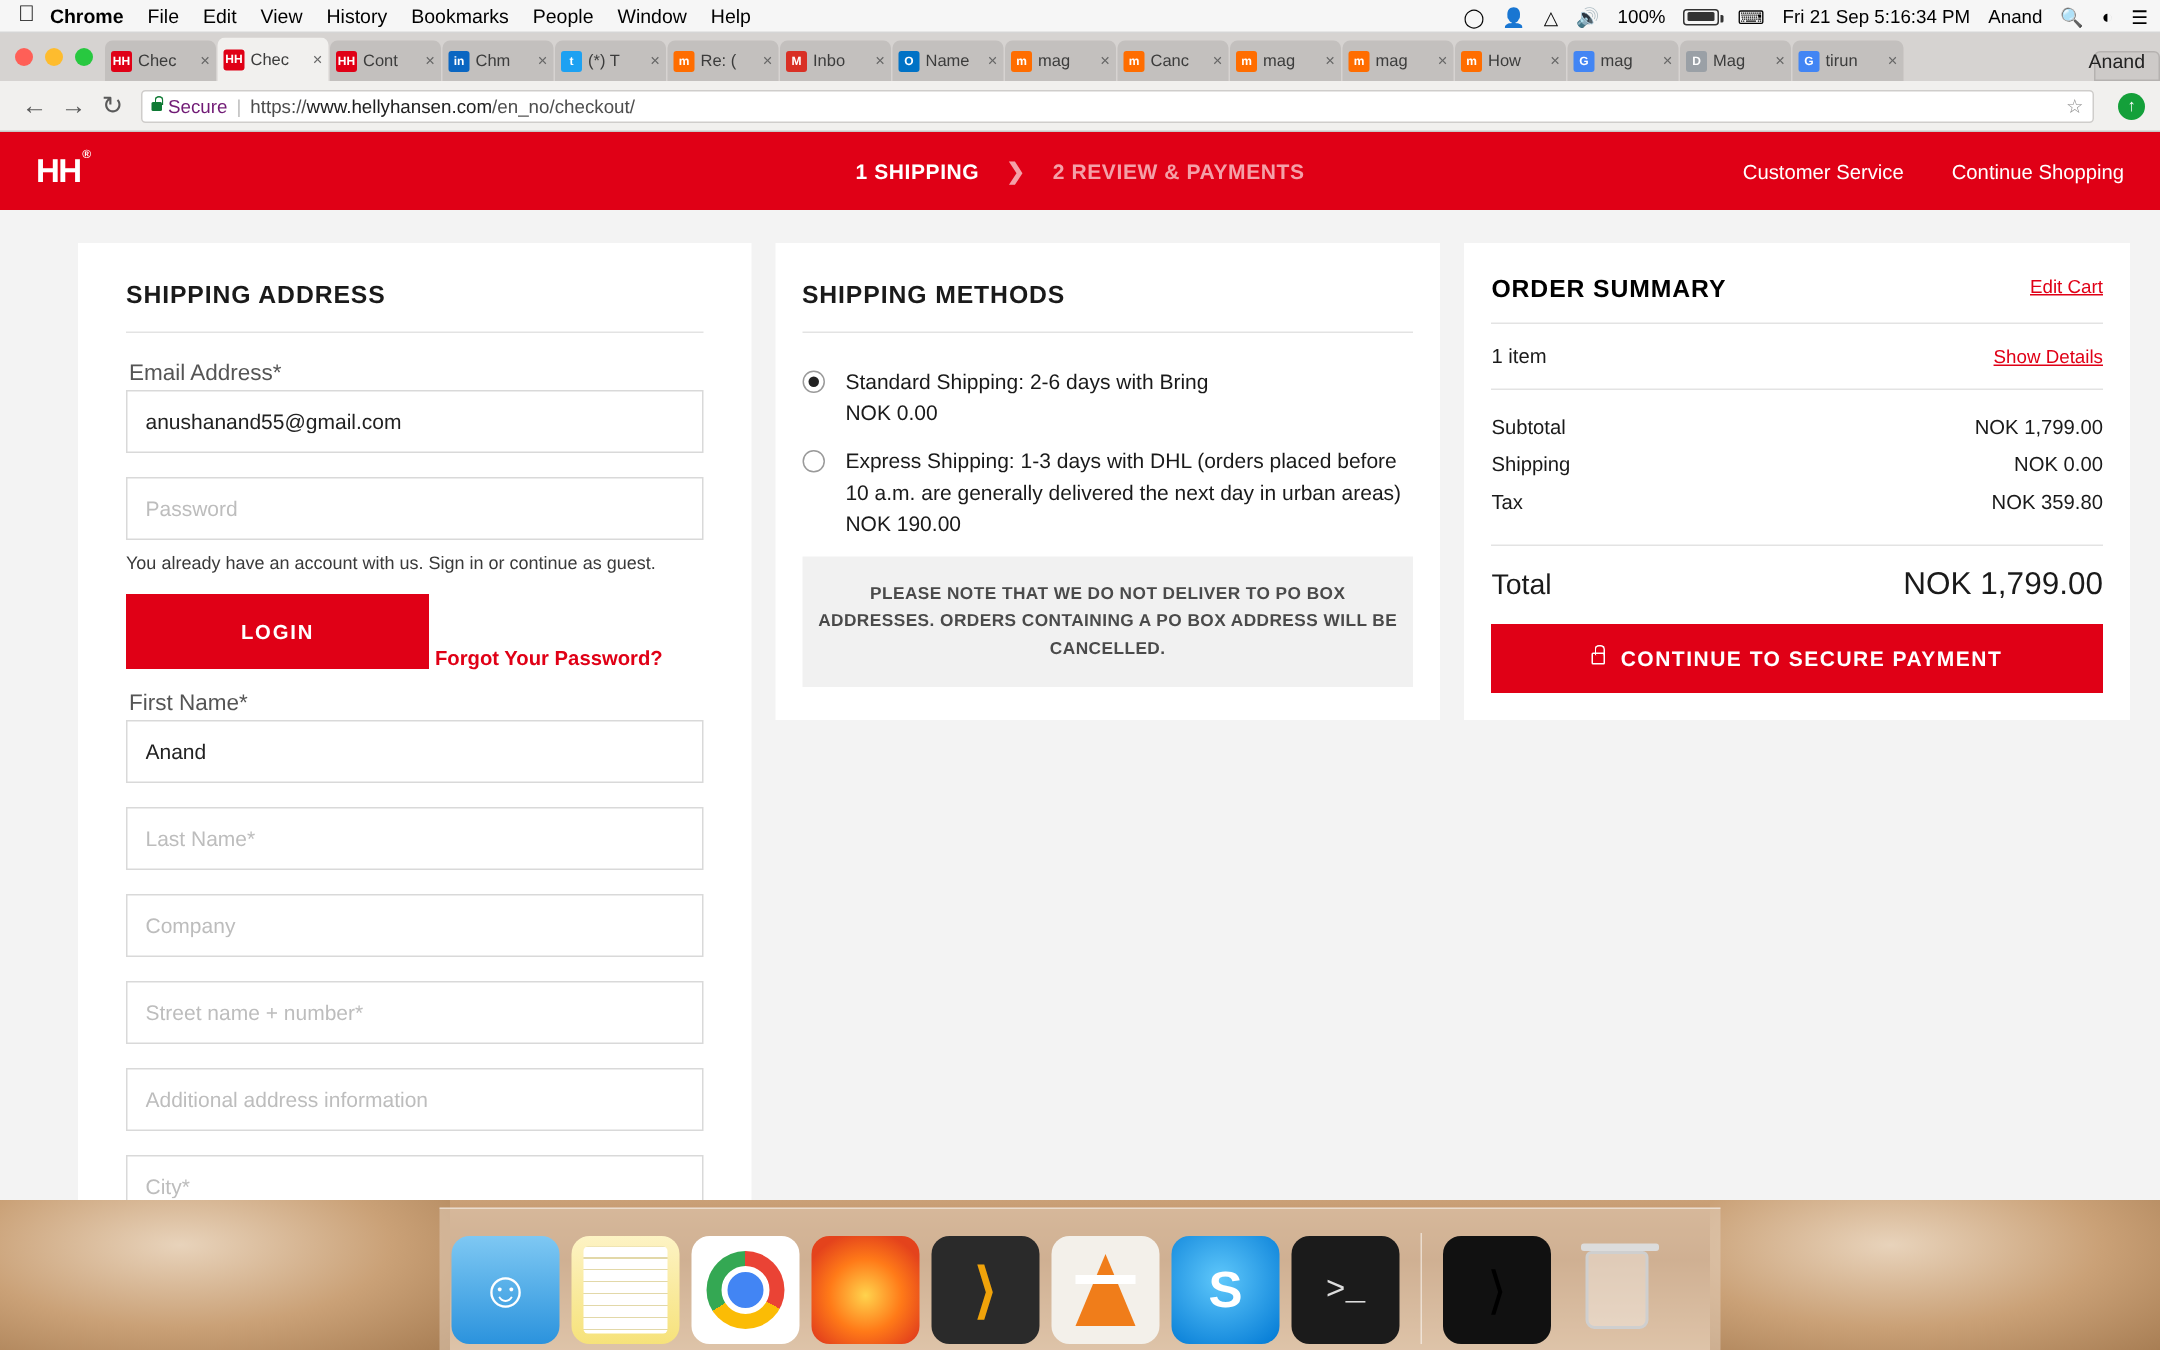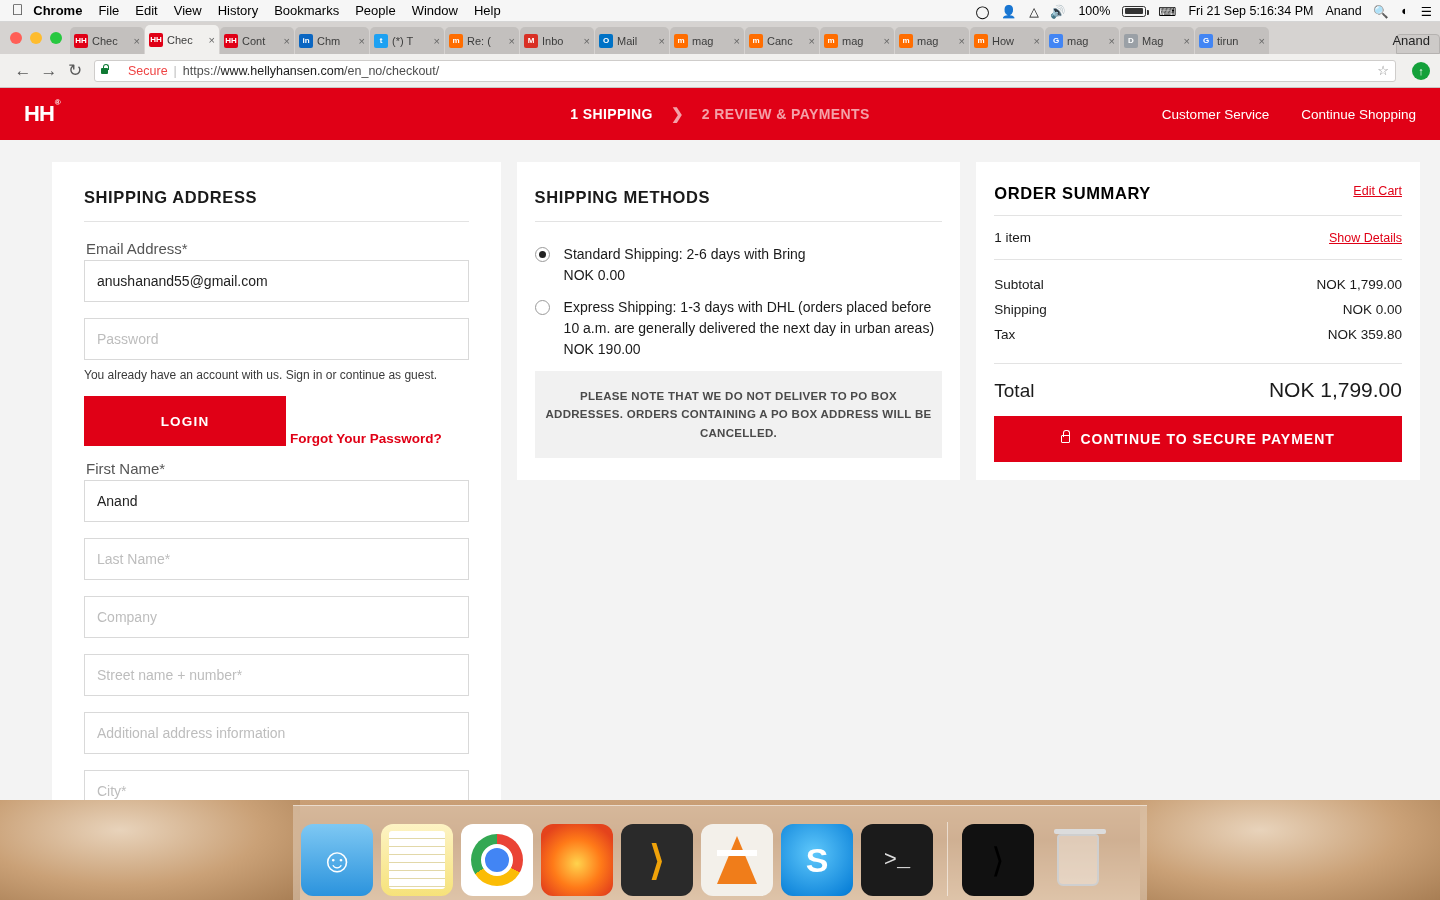--- a/index.html
+++ b/index.html
@@ -55,21 +55,21 @@
   }
   .newtab { width:44px; height:20px; border:1px solid #b5b2b0; background:#cdcac8; border-radius:4px 4px 0 0; margin-left:2px;}
 
   
   .toolbar { height:34px; background:#f1f0ee; display:flex; align-items:center; padding:0 10px; border-bottom:1px solid #c9c7c5; }
   .navbtn { font-size:17px; color:#5a5a5a; width:26px; text-align:center; }
   .omnibox {
     flex:1; height:22px; background:#fff; border:1px solid #cfcdcb; border-radius:3px;
     display:flex; align-items:center; padding:0 6px; font-size:12.5px; margin:0 6px;
   }
-  .secure { color:#ef4444; display:flex; align-items:center; gap:20px;justify-content:space-between; }
+  .secure { color:#701a75; display:flex; align-items:center; gap:4px;justify-content:space-between; }
   .lock { width:7px; height:6px; background:#0f7a34; position:relative; border-radius:1px; display:inline-block; margin-bottom:-1px;}
   .lock:before{content:"";position:absolute;left:1.5px;top:-4px;width:4px;height:5px;border:1.3px solid #0f7a34;border-bottom:none;border-radius:3px 3px 0 0;}
   .sep { color:#bdbdbd; margin:0 6px; }
   .urlwrap { color:#4d4d4d; }
   .urlwrap b { color:#202020; font-weight:normal; }
   .star { margin-left:auto; color:#8a8a8a; font-size:13px; }
   .extension { width:18px; height:18px; border-radius:50%; background:#14a03a; margin-left:10px; display:flex;align-items:center;justify-content:center;color:#fff;font-size:11px;}
 
   
   .hh-header {
@@ -249,21 +249,21 @@
         <span class="ttl">Re: (</span>
         <span class="x">×</span>
       </div>
       <div class="tab">
         <span class="fav" style="background: rgb(217, 48, 37);">M</span>
         <span class="ttl">Inbo</span>
         <span class="x">×</span>
       </div>
       <div class="tab">
         <span class="fav" style="background: rgb(0, 114, 198);">O</span>
-        <span class="ttl">Mail</span>
+        <span class="ttl">Name</span>
         <span class="x">×</span>
       </div>
       <div class="tab">
         <span class="fav" style="background: rgb(255, 109, 0);">m</span>
         <span class="ttl">mag</span>
         <span class="x">×</span>
       </div>
       <div class="tab">
         <span class="fav" style="background: rgb(255, 109, 0);">m</span>
         <span class="ttl">Canc</span>

